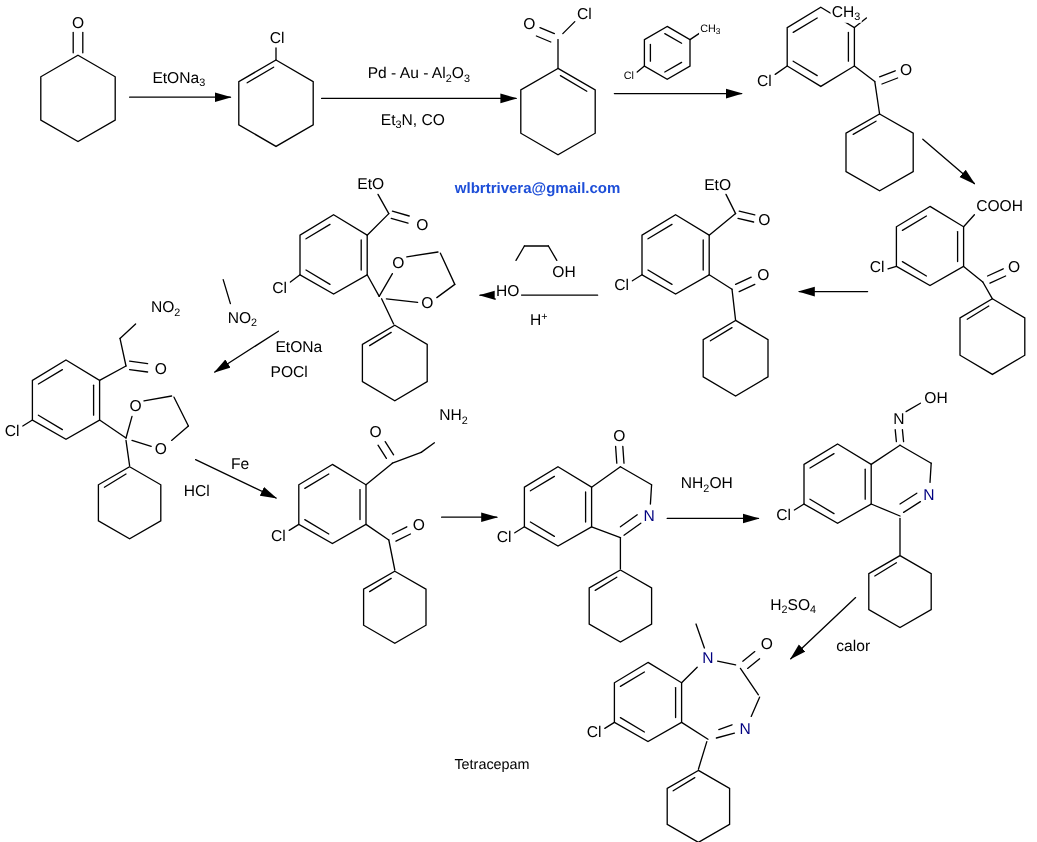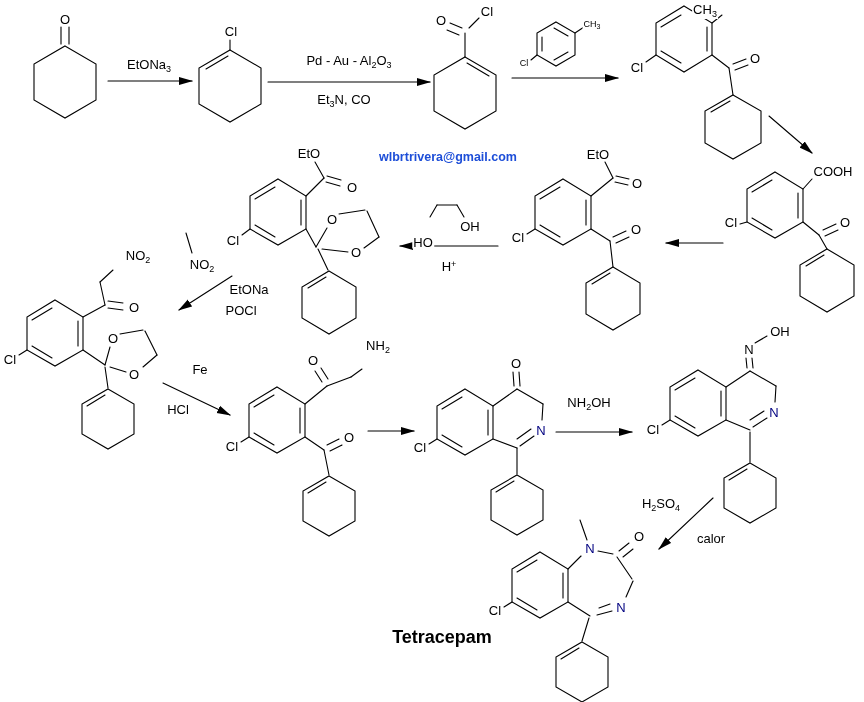--- a/index.html
+++ b/index.html
@@ -7,21 +7,21 @@
           font-family:"Liberation Sans",sans-serif;}
   #scheme-svg{position:absolute;left:0;top:0;}
   .lbl{position:absolute;transform:translate(-50%,-50%);font-size:13px;line-height:1;
        color:#000;white-space:nowrap;background:#fff;padding:0 1px;}
   .lbl sub{font-size:9px;vertical-align:-3px;}
   .lbl sup{font-size:9px;vertical-align:4px;}
   .sm{font-size:9px;}
   .sm sub{font-size:7px;vertical-align:-2px;}
   .n-blue{color:#000080;}
   .email{font-weight:bold;font-size:12.5px;color:#1d4ed8;background:transparent;}
-  .product{font-weight:bold;font-size:18px;background:transparent;margin-left:32px;}
+  .product{font-weight:normal;font-size:12px;background:transparent;}
 </style>
 </head>
 <body>
 
 <div id="canvas">
 
 <svg id="scheme-svg" width="864" height="702" viewBox="0 0 864 702" fill="none" stroke="#000" stroke-width="1.1" stroke-linecap="round">
   <defs>
     <marker id="ah" markerWidth="14" markerHeight="9" refX="13" refY="4.5" orient="auto" markerUnits="userSpaceOnUse">
       <path d="M0,0.5 L14,4.5 L0,8.5 Z" fill="#000" stroke="none"></path>
@@ -304,22 +304,22 @@
 <span class="lbl" style="left:356px;top:252px"><span>O</span></span>
 <span class="lbl" style="left:233px;top:240px"><span>Cl</span></span>
 <span class="lbl" style="left:202px;top:266px"><span>NO</span><sub>2</sub></span>
 <span class="lbl" style="left:249px;top:289px"><span>EtONa</span></span>
 <span class="lbl" style="left:241px;top:310px"><span>POCl</span></span>
 <span class="lbl" style="left:138px;top:257px"><span>NO</span><sub>2</sub></span>
 <span class="lbl" style="left:134px;top:307px"><span>O</span></span>
 <span class="lbl" style="left:113px;top:338px"><span>O</span></span>
 <span class="lbl" style="left:134px;top:374px"><span>O</span></span>
 <span class="lbl" style="left:10px;top:359px"><span>Cl</span></span>
-<span class="lbl" style="left:200px;top:369px"><span>Fe</span></span>
-<span class="lbl" style="left:178px;top:409px"><span>HCl</span></span>
+<span class="lbl" style="left:200px;top:386px"><span>Fe</span></span>
+<span class="lbl" style="left:164px;top:409px"><span>HCl</span></span>
 <span class="lbl" style="left:313px;top:360px"><span>O</span></span>
 <span class="lbl" style="left:378px;top:347px"><span>NH</span><sub>2</sub></span>
 <span class="lbl" style="left:349px;top:437px"><span>O</span></span>
 <span class="lbl" style="left:232px;top:446px"><span>Cl</span></span>
 <span class="lbl" style="left:516px;top:363px"><span>O</span></span>
 <span class="lbl n-blue" style="left:541px;top:430px"><span>N</span></span>
 <span class="lbl" style="left:420px;top:447px"><span>Cl</span></span>
 <span class="lbl" style="left:589px;top:404px"><span>NH</span><sub>2</sub><span>OH</span></span>
 <span class="lbl" style="left:780px;top:331px"><span>OH</span></span>
 <span class="lbl" style="left:749px;top:349px"><span>N</span></span>

